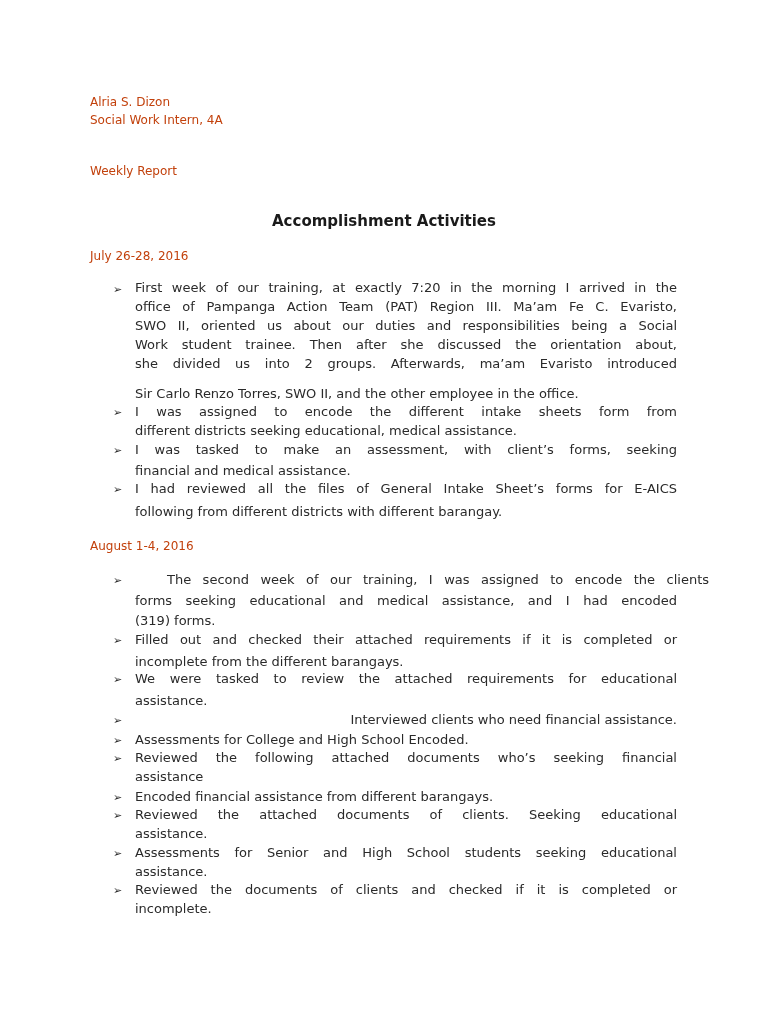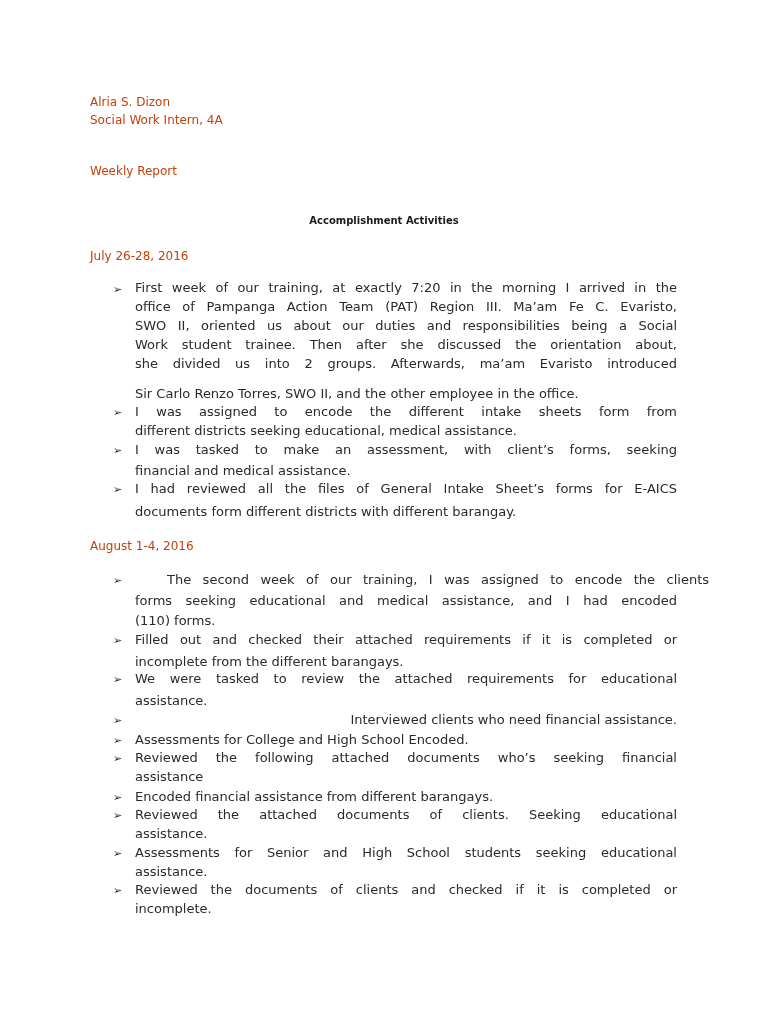--- a/index.html
+++ b/index.html
@@ -29,21 +29,21 @@
       line-height: 18px;
       white-space: nowrap;
       color: #c2410c;
     }
     .title {
       position: absolute;
       left: 0;
       width: 768px;
       text-align: center;
       font-weight: bold;
-      font-size: 10px;
+      font-size: 15px;
       line-height: 18px;
       color: #1a1a1a;
     }
     .bullet {
       position: absolute;
       left: 113px;
       font-size: 11px;
       line-height: 14px;
       color: #2a2a2a;
     }
@@ -85,28 +85,28 @@
   <span class="bullet" style="top:406px;">➢</span>
   <div class="line justify" style="top:403px;">I was assigned to encode the different intake sheets form from</div>
   <div class="line" style="top:422px;">different districts seeking educational, medical assistance.</div>
 
   <span class="bullet" style="top:444px;">➢</span>
   <div class="line justify" style="top:441px;">I was tasked to make an assessment, with client’s forms, seeking</div>
   <div class="line" style="top:462px;">financial and medical assistance.</div>
 
   <span class="bullet" style="top:483px;">➢</span>
   <div class="line justify" style="top:480px;">I had reviewed all the files of General Intake Sheet’s forms for E-AICS</div>
-  <div class="line" style="top:503px;">documents form different districts with different barangay.</div>
+  <div class="line" style="top:503px;">following from different districts with different barangay.</div>
 
   <div class="hdr" style="top:537px;">August 1-4, 2016</div>
 
   <span class="bullet" style="top:574px;">➢</span>
   <div class="line justify" style="top:571px;margin-left:32px;">The second week of our training, I was assigned to encode the clients</div>
   <div class="line justify" style="top:592px;">forms seeking educational and medical assistance, and I had encoded</div>
-  <div class="line" style="top:612px;">(110) forms.</div>
+  <div class="line" style="top:612px;">(319) forms.</div>
 
   <span class="bullet" style="top:634px;">➢</span>
   <div class="line justify" style="top:631px;">Filled out and checked their attached requirements if it is completed or</div>
   <div class="line" style="top:653px;">incomplete from the different barangays.</div>
 
   <span class="bullet" style="top:673px;">➢</span>
   <div class="line justify" style="top:670px;">We were tasked to review the attached requirements for educational</div>
   <div class="line" style="top:692px;">assistance.</div>
 
   <span class="bullet" style="top:714px;">➢</span>

